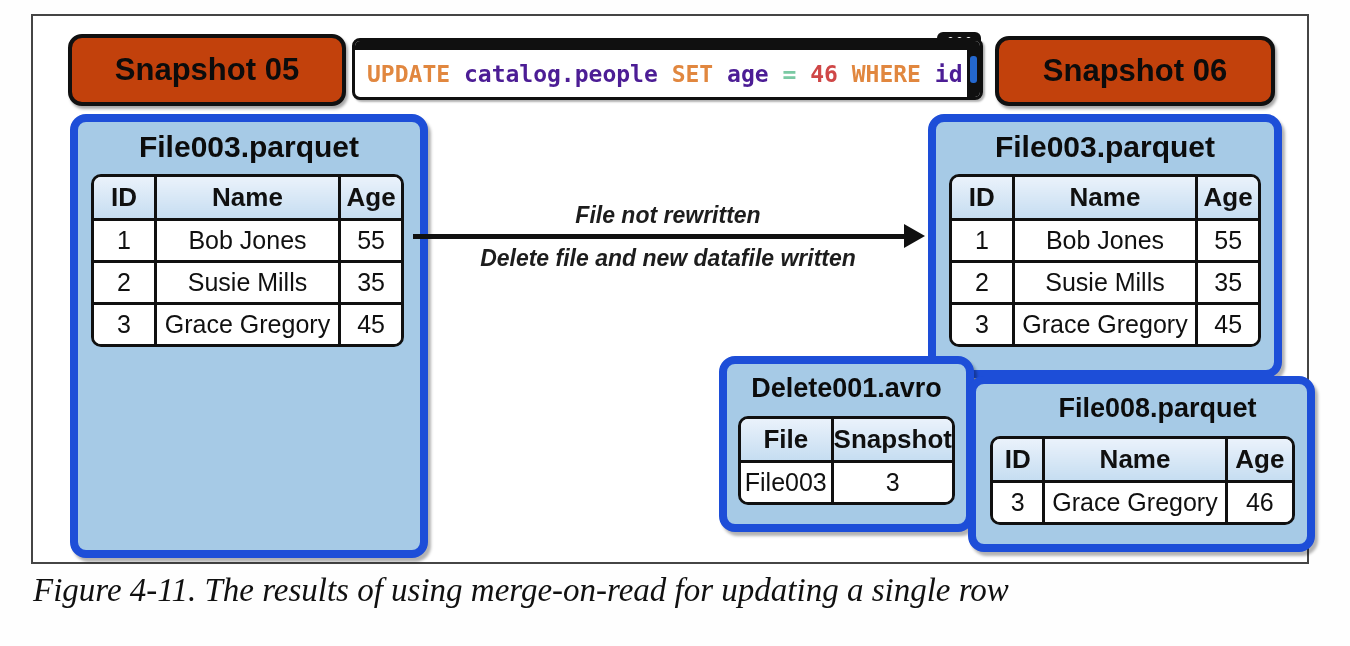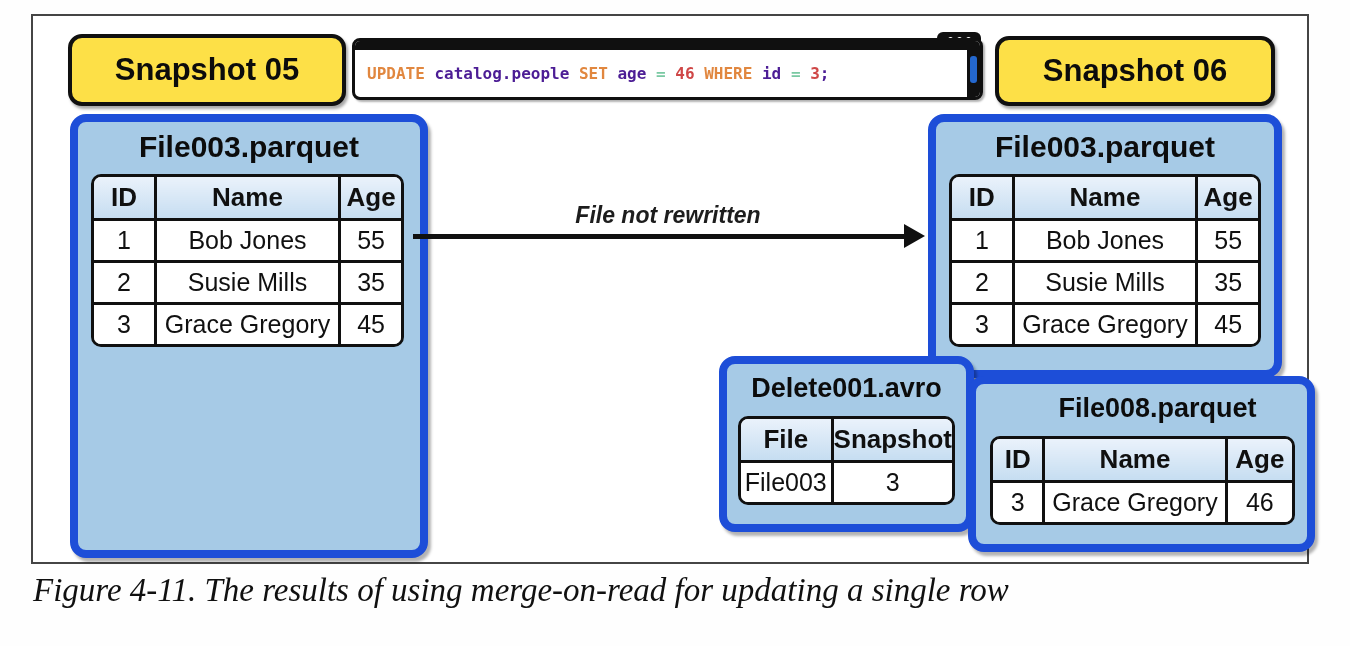--- a/index.html
+++ b/index.html
@@ -6,21 +6,21 @@
   .canvas {
     position:relative; width:1350px; height:646px; background:#fefefe;
     font-family:"Liberation Sans", sans-serif; overflow:hidden;
   }
   .frame {
     position:absolute; left:31px; top:14px; width:1274px; height:546px;
     border:2px solid #454545; background:#fff;
   }
   
   .pill {
-    position:absolute; background:#fde047; border:4px solid #101010; border-radius:14px;
+    position:absolute; background:#c2410c; border:4px solid #101010; border-radius:14px;
     display:flex; align-items:center; justify-content:center;
     font-weight:bold; font-size:31px; color:#0c0c0c;
     box-shadow:2px 3px 3px rgba(0,0,0,.35);
   }
   #snap05 { left:68px;  top:34px; width:270px; height:64px; }
   #snap06 { left:995px; top:36px; width:272px; height:62px; }
 
   
   .terminal { position:absolute; left:352px; top:38px; width:631px; height:62px; }
   .term-tab {
@@ -29,21 +29,21 @@
   }
   .term-tab .dot { width:5px; height:5px; border-radius:50%; background:#ffffff; }
   .term-main {
     position:absolute; inset:0; background:#ffffff; border:3px solid #101010; border-radius:8px;
     overflow:hidden; box-shadow:2px 2px 2px rgba(0,0,0,.3);
   }
   .term-bar { height:9px; background:#101010; }
   .term-code {
     position:absolute; left:12px; top:9px; bottom:0; right:20px;
     display:flex; align-items:center;
-    font-family:"DejaVu Sans Mono", monospace; font-weight:bold; font-size:16px; white-space:pre;
+    font-family:"DejaVu Sans Mono", monospace; font-weight:bold; font-size:23px; white-space:pre;
   }
   .tok.kw  { color:#e1873f; }
   .tok.pl  { color:#4c1d95; }
   .tok.op  { color:#7ac9a3; }
   .tok.num { color:#cf4747; }
   .term-scroll { position:absolute; top:9px; right:0; bottom:0; width:13px; background:#101010; }
   .term-thumb { position:absolute; left:3px; top:6px; width:7px; height:27px; background:#2468cf; border-radius:3px; }
 
   
   .bluebox {
@@ -160,20 +160,21 @@
             <td>45</td>
           </tr>
         </tbody>
       </table>
     </div>
   </div>
 
   <div class="arrow-label" id="arrow-top">File not rewritten</div>
   <div class="arrow-line"></div>
   <div class="arrow-head"></div>
+  <div class="arrow-label" id="arrow-bottom">Delete file and new datafile written</div>
 
   <div class="bluebox" id="box-right">
     <div class="box-title">File003.parquet</div>
     <div class="tbl-wrap">
       <table>
         <colgroup>
             <col class="c-id">
             <col class="c-name">
             <col class="c-age">
           </colgroup>

